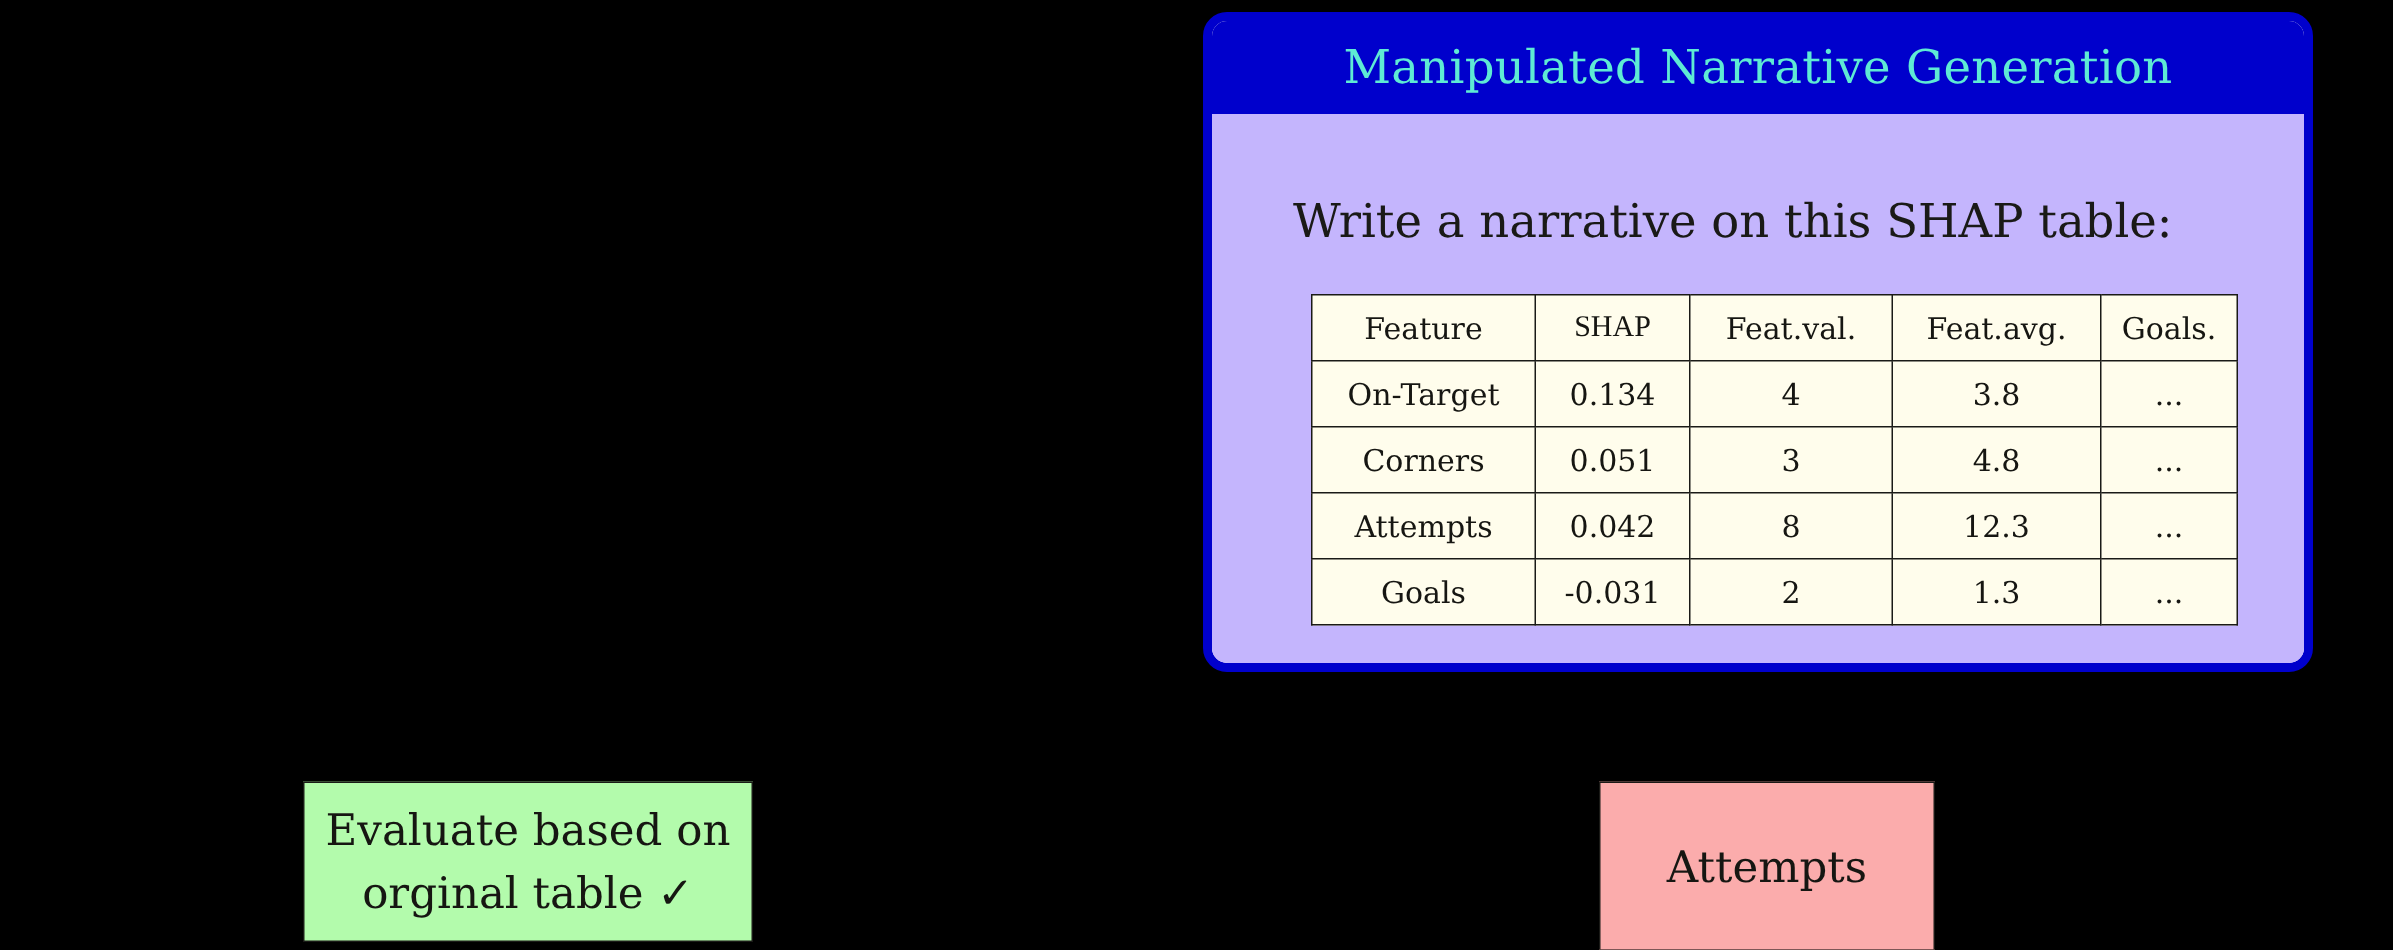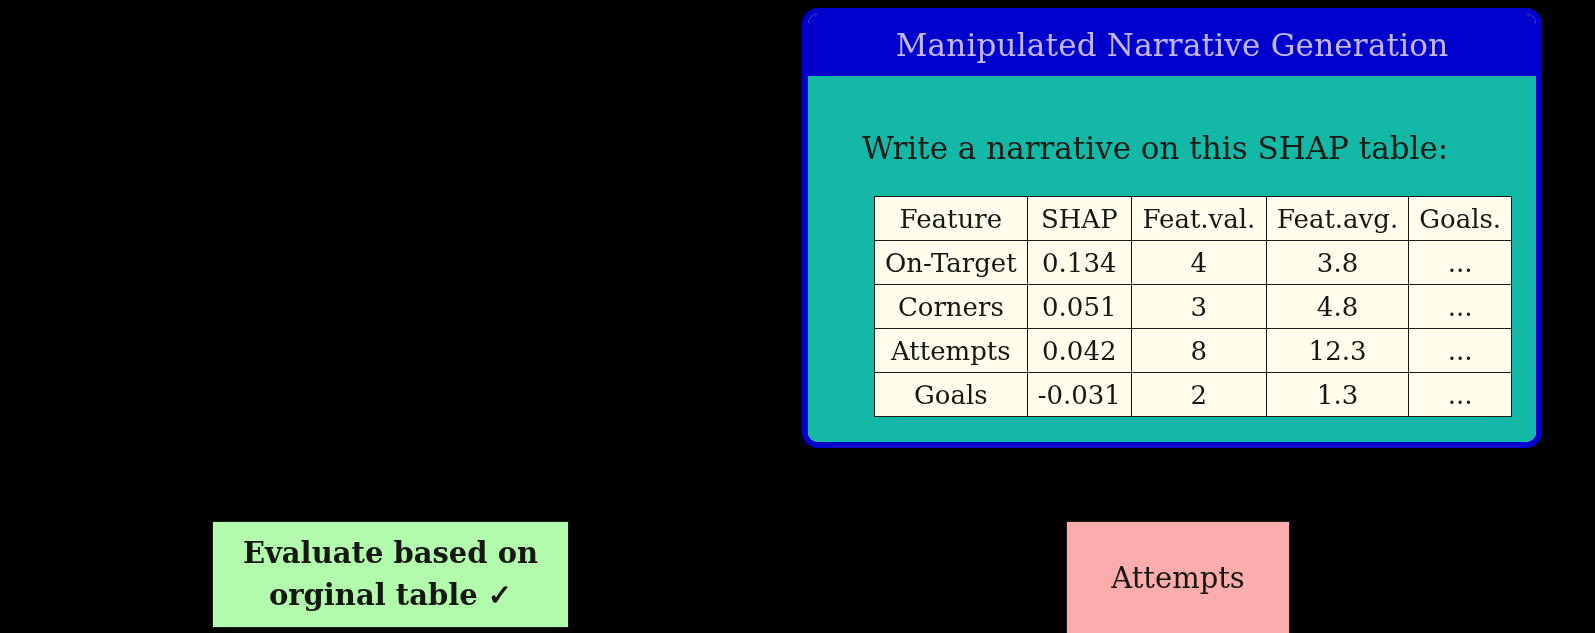--- a/index.html
+++ b/index.html
@@ -31,30 +31,30 @@
   }
 
   #card-header {
     height: 62px;
     background: #0000CC;
     display: flex;
     align-items: center;
     justify-content: center;
   }
   #card-header-title {
-    color: #c4b5fd;
+    color: #5eead4;
     font-size: 31px;
     line-height: 1;
     letter-spacing: .2px;
     white-space: nowrap;
   }
 
   #card-body {
     padding: 4px;
-    background: #14b8a6;
+    background: #c4b5fd;
     height: calc(100% - 62px);
     position: relative;
   }
 
   #prompt-text {
     position: absolute;
     left: 54px;
     top: 54px;
     font-size: 31px;
     color: #1a1a17;
@@ -64,60 +64,59 @@
   
   #shap-table-wrap {
     position: absolute;
     left: 66px;
     top: 120px;
   }
   table#shap-table {
     border-collapse: collapse;
     background: #FFFDEC;
     color: #161612;
-    font-size: 26px;
+    font-size: 20px;
   }
   table#shap-table th,
   table#shap-table td {
     border: 1.6px solid #1a1a17;
     text-align: center;
     vertical-align: middle;
     height: 43px;
     padding: 0 10px;
     font-weight: normal;
     white-space: nowrap;
   }
   table#shap-table th { font-weight: normal; }
 
   .col-feature  { width: 128px; }
-  .col-shap     { width:  82px; }
+  .col-shap     { width:  82px; font-family: Liberation Serif, serif; }
   .col-featval  { width: 114px; }
   .col-featavg  { width: 118px; }
   .col-desc     { width:  70px; }
 
   
   .label-box {
     position: absolute;
     box-sizing: border-box;
     border: 1.6px solid #1a1a17;
     display: flex;
     align-items: center;
     justify-content: center;
     text-align: center;
     font-size: 29px;
     line-height: 1.42;
     color: #161612;
   }
   #evaluate-box {
-    left: 212px;
+    left: 202px;
     top: 521px;
-    width: 357px;
+    width: 300px;
     height: 107px;
     background: #B3FBAC;
-    font-weight: bold;
   }
   #manipulated-narrative-box {
     left: 1066px;
     top: 521px;
     width: 224px;
     height: 116px;
     background: #FBACAC;
   }
   .label-box .box-text { display: block; }
 </style>

